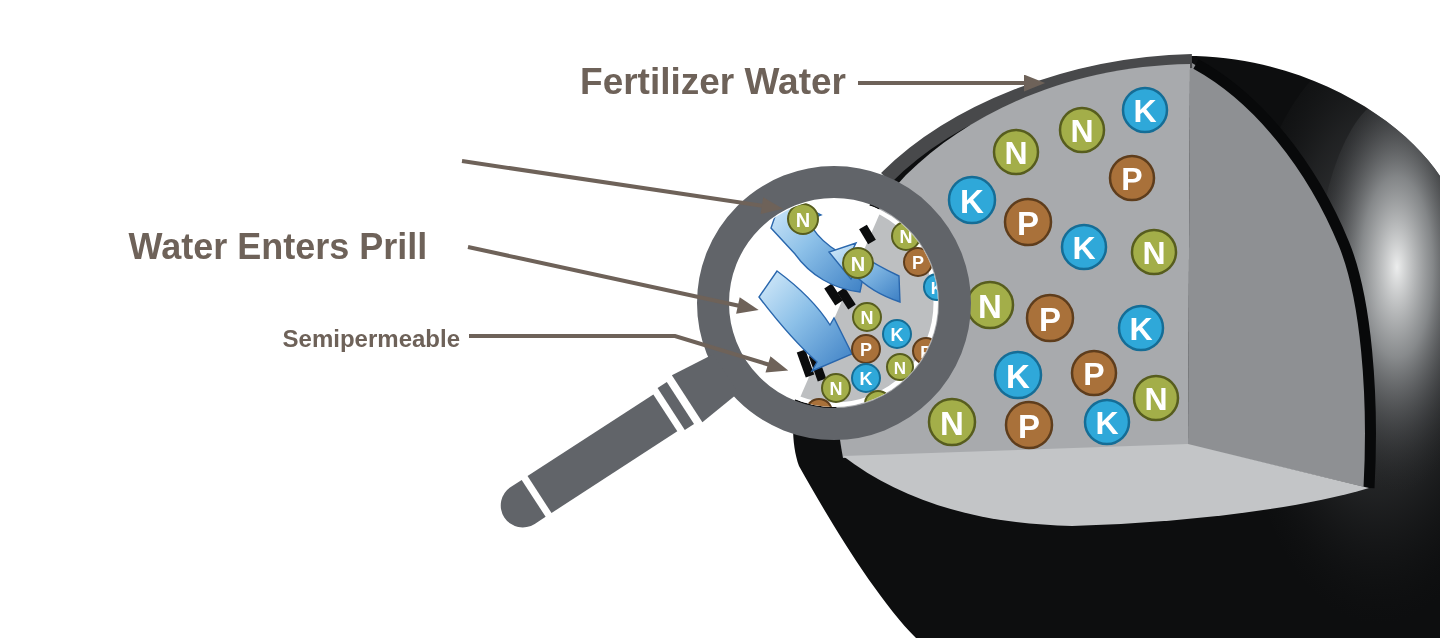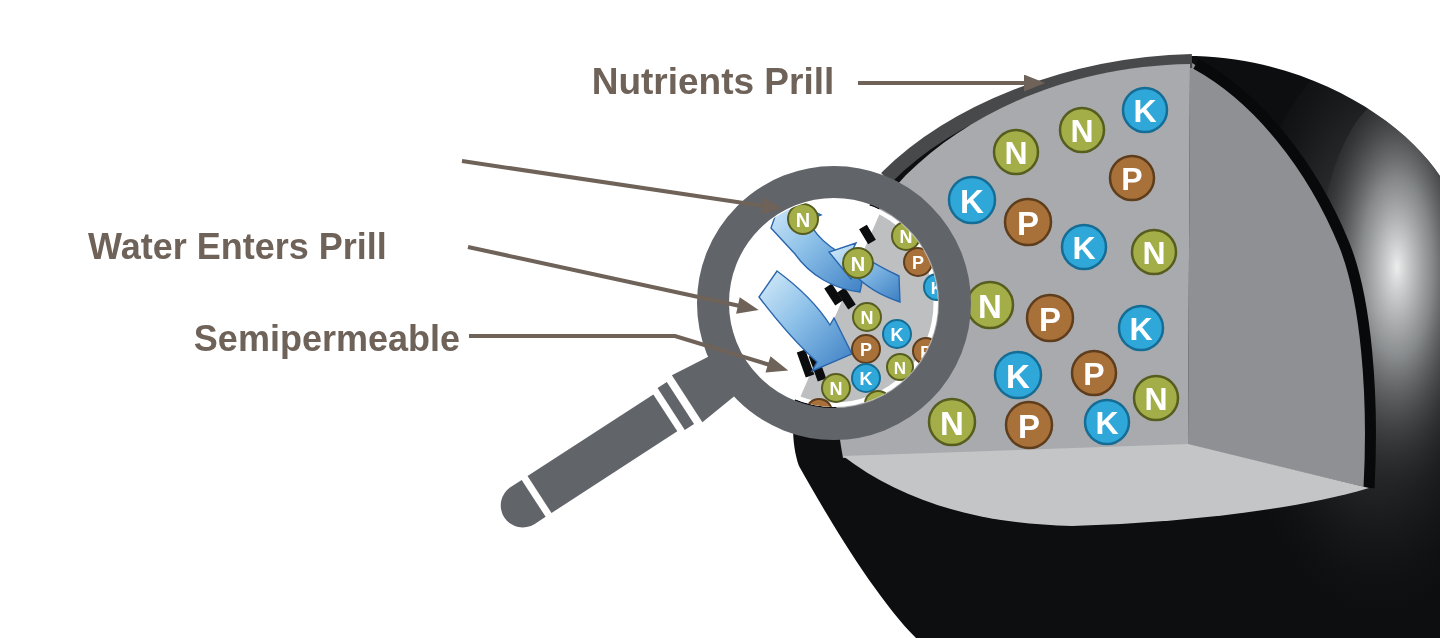--- a/index.html
+++ b/index.html
@@ -10,22 +10,22 @@
   #scene{position:absolute;left:0;top:0;}
   .lbl{
     position:absolute;
     font-weight:bold;
     color:var(--label-color,#6E6259);
     font-family:"Liberation Sans",sans-serif;
     white-space:nowrap;
   }
   #lbl-fert{left:563px;top:61px;width:300px;text-align:center;font-size:37px;line-height:42px;}
   #lbl-out{left:140px;top:90px;width:372px;text-align:center;font-size:36px;line-height:47px;}
-  #lbl-enter{left:88px;top:226px;width:380px;font-size:36px;line-height:42px;}
-  #lbl-memb{left:110px;top:315px;width:350px;text-align:right;font-size:36px;line-height:48px;}
+  #lbl-enter{left:88px;top:226px;width:380px;text-align:center;font-size:36px;line-height:42px;}
+  #lbl-memb{left:110px;top:315px;width:350px;text-align:right;font-size:24px;line-height:48px;}
   .circle-letter{
     font-family:"Liberation Sans",sans-serif;
     font-weight:bold;
     fill:#ffffff;
   }
 </style>
 </head>
 <body>
 
 <div id="canvas">
@@ -173,21 +173,21 @@
 
     <g fill="none" stroke-width="4" style="stroke:var(--label-color,#6E6259)">
       <path d="M 858,83 L 1026,83" marker-end="url(#ah)"></path>
       <path d="M 462,161 L 764,206" marker-end="url(#ah)"></path>
       <path d="M 468,247 L 740,306" marker-end="url(#ah)"></path>
       <path d="M 469,336 L 675,336 L 770,365" marker-end="url(#ah)"></path>
     </g>
   </svg>
 
   <div id="lbl-fert" class="lbl">
-    <div>Nutrients Prill</div>
+    <div>Fertilizer Water</div>
   </div>
 
 
   <div id="lbl-enter" class="lbl">
     <div>Water Enters Prill</div>
   </div>
 
   <div id="lbl-memb" class="lbl">
     <div>Semipermeable</div>
   </div>

